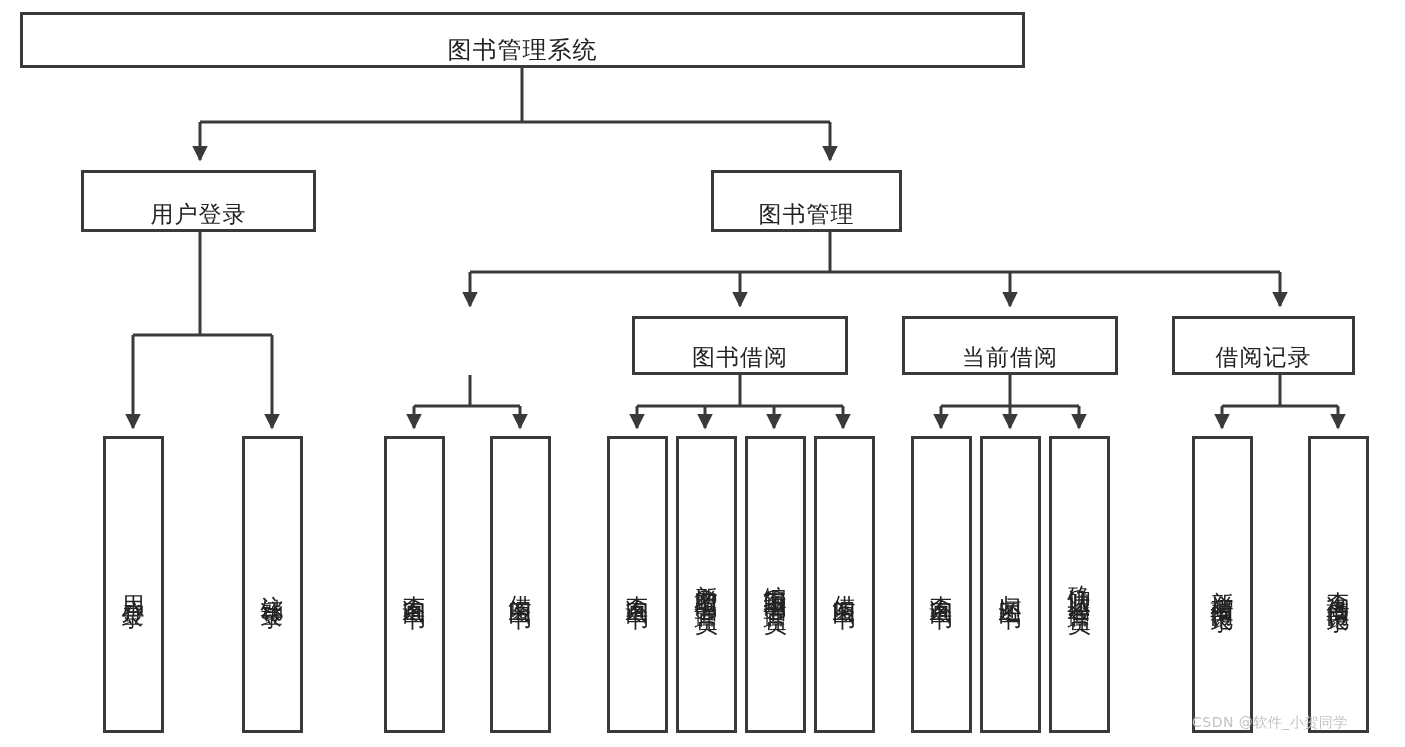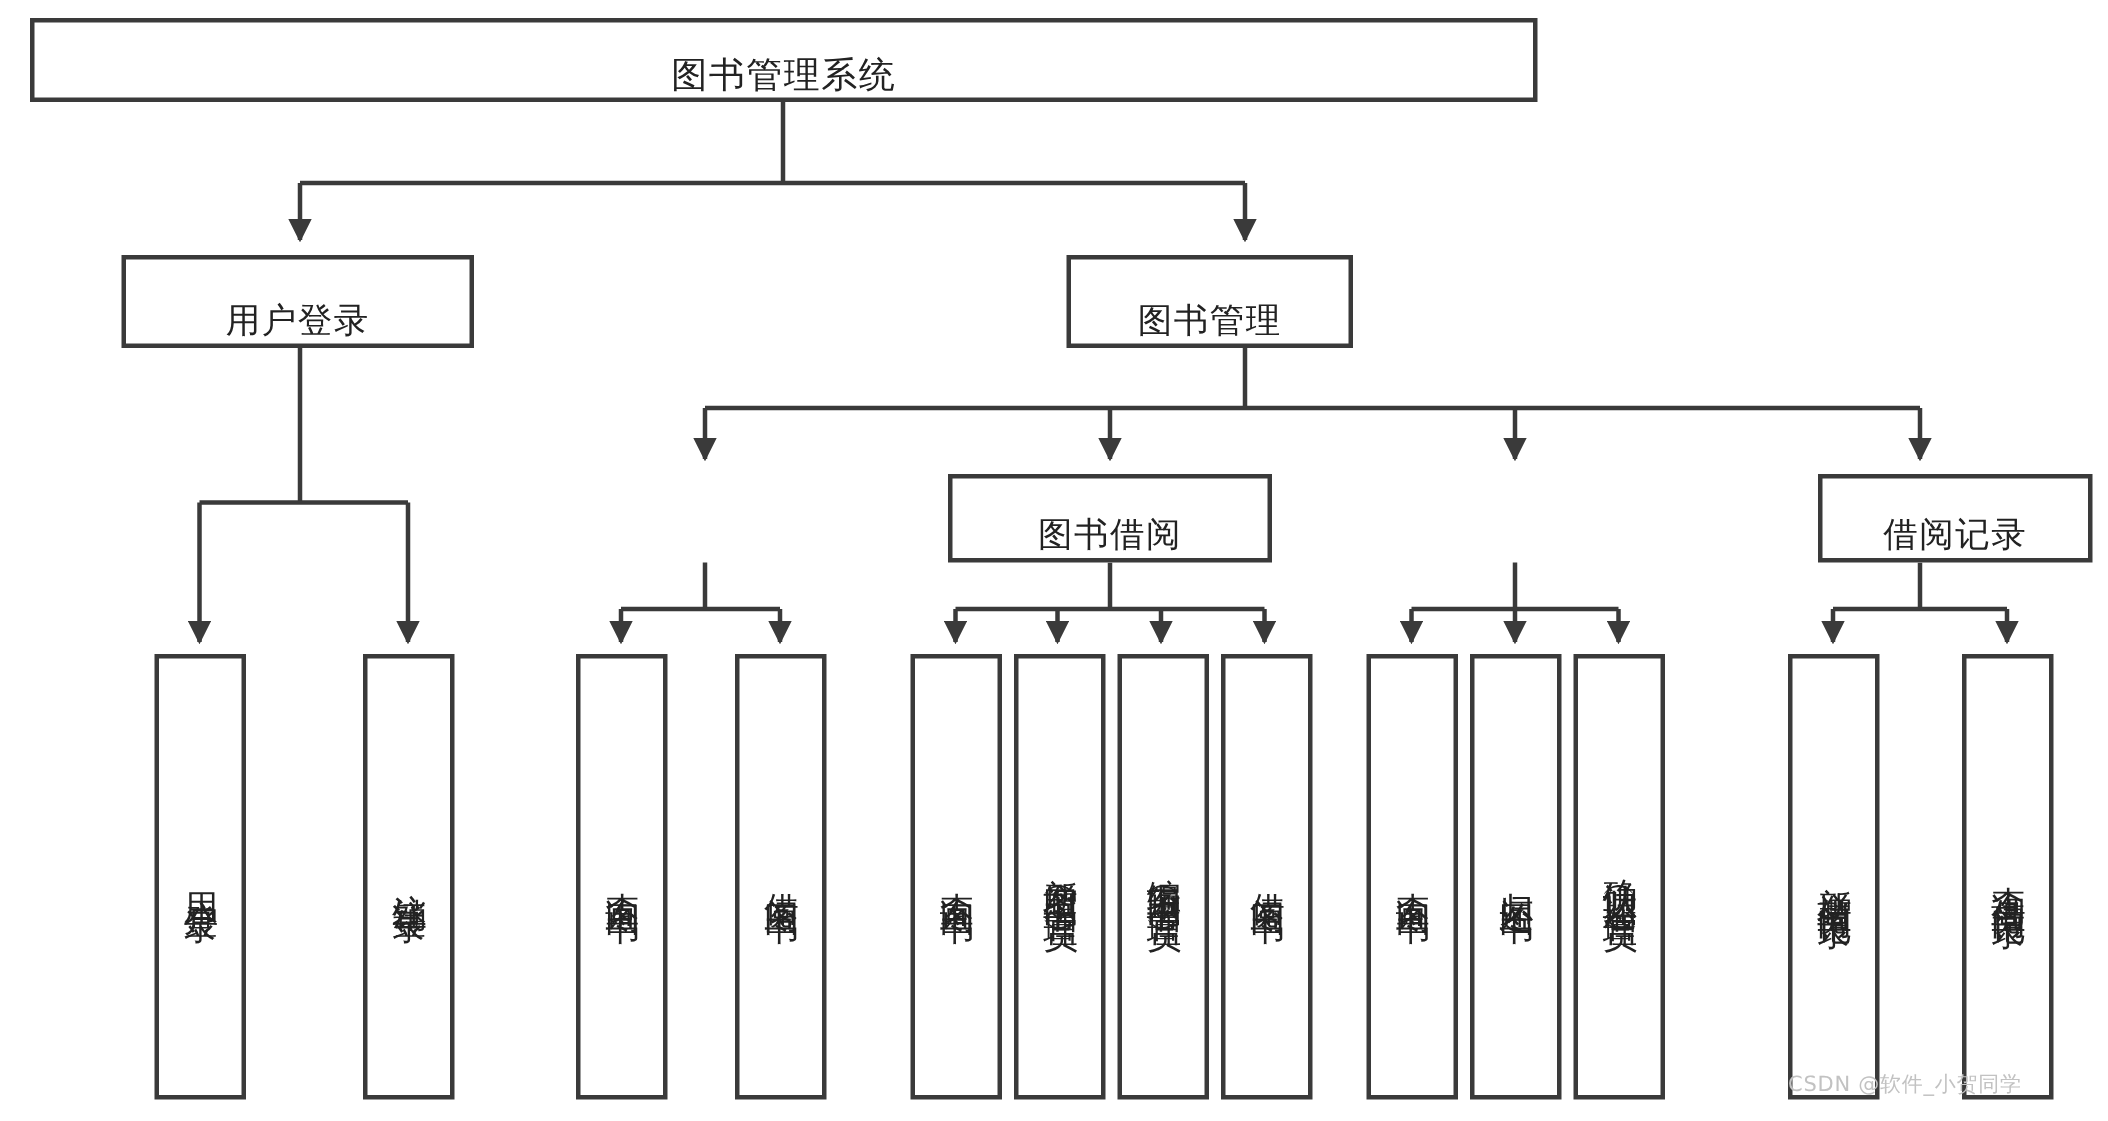--- a/index.html
+++ b/index.html
@@ -131,21 +131,24 @@
   <div class="node h" style="left:81px; top:170px; width:235px; height:62px;">
     <span>用户登录</span>
   </div>
   <div class="node h" style="left:711px; top:170px; width:191px; height:62px;">
     <span>图书管理</span>
   </div>
 
   <div class="node h" style="left:632px; top:316px; width:216px; height:59px;">
     <span>图书借阅</span>
   </div>
-  <div class="node h" style="left:1172px; top:316px; width:183px; height:59px;margin-left:40px;">
+  <div class="node h" style="left:902px; top:316px; width:216px; height:59px;">
+    <span>当前借阅</span>
+  </div>
+  <div class="node h" style="left:1172px; top:316px; width:183px; height:59px;">
     <span>借阅记录</span>
   </div>
 
   <div class="node v" style="left:103px; top:436px; width:61px; height:297px;">
     <span class="vlabel">用户登录</span>
   </div>
   <div class="node v" style="left:242px; top:436px; width:61px; height:297px;">
     <span class="vlabel">注销登录</span>
   </div>
 

